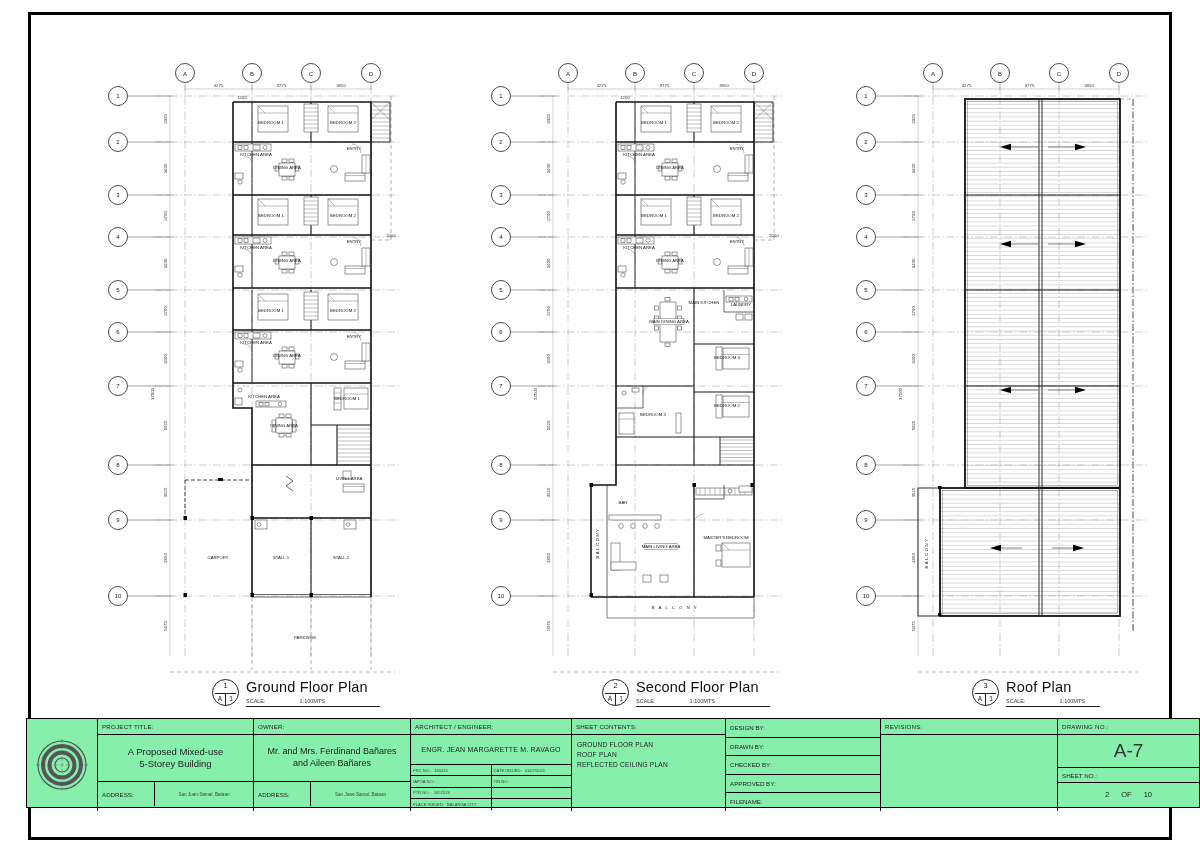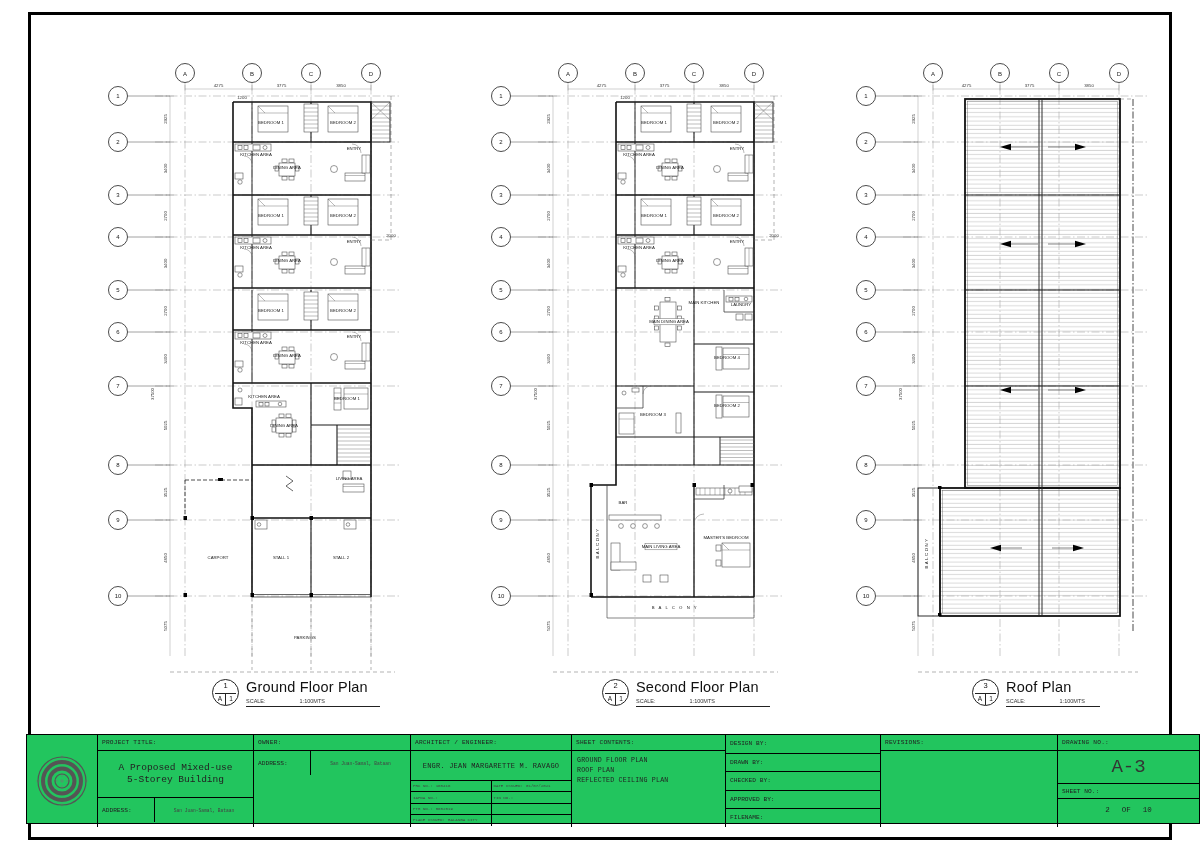--- a/index.html
+++ b/index.html
@@ -36,21 +36,21 @@
   .plan-title{position:absolute;top:679px;display:flex;gap:7px;align-items:flex-start;color:#111;}
   .tcirc{width:25px;height:25px;border:1.2px solid #222;border-radius:50%;position:relative;flex:0 0 auto;background:#fff;}
   .tc-top{position:absolute;top:1px;left:0;right:0;text-align:center;font-size:7.5px;}
   .tc-bot{position:absolute;bottom:0;left:2px;right:2px;height:11px;border-top:1px solid #222;display:flex;}
   .tc-bot span{flex:1;text-align:center;font-size:6.5px;line-height:10px;}
   .tc-bot span:first-child{border-right:1px solid #222;}
   .tt{border-bottom:1px solid #222;padding:0 4px 2px 0;min-width:130px;}
   .tname{font-size:14.5px;letter-spacing:.2px;}
   .tscale{display:flex;gap:34px;font-size:5.5px;margin-top:3px;color:#333;}
   
-  #tblock{position:absolute;left:26px;right:0;bottom:24px;height:88px;border:1.6px solid #000;display:grid;grid-template-columns:70px 156px 157px 161px 154px 155px 177px 1fr;background:#22c55e;font-size:6px;color:#222;font-family:Liberation Mono, monospace;}
+  #tblock{position:absolute;left:26px;right:0;bottom:40px;height:88px;border:1.6px solid #000;display:grid;grid-template-columns:70px 156px 157px 161px 154px 155px 177px 1fr;background:#86efac;font-size:6px;color:#222;}
   .tb-col{border-left:1.2px solid #000;position:relative;min-width:0;}
   .tb-col:first-child{border-left:none;}
   .tb-head{height:15px;border-bottom:1px solid #000;display:flex;align-items:center;padding-left:4px;font-size:6.2px;letter-spacing:.2px;}
   .tb-main{display:flex;flex-direction:column;align-items:center;justify-content:center;border-bottom:1px solid #000;text-align:center;}
   .pt-main{height:46px;font-size:9.5px;line-height:1.25;}
   .ow-main{height:46px;font-size:9px;line-height:1.3;}
   .addr{height:24px;display:flex;align-items:stretch;}
   .addr-lab{width:52px;border-right:1px solid #000;display:flex;align-items:center;padding-left:4px;font-size:6.2px;flex:0 0 auto;}
   .addr-val{flex:1;display:flex;align-items:center;justify-content:center;font-size:4.6px;color:#444;}
   .ar-name{height:29px;font-size:7px;letter-spacing:.2px;}
@@ -632,20 +632,24 @@
         <div>A Proposed Mixed-use</div>
         <div>5-Storey Building</div>
       </div>
       <div class="addr">
         <div class="addr-lab">ADDRESS:</div>
         <div class="addr-val">San Juan-Samal, Bataan</div>
       </div>
     </div>
     <div class="tb-col">
       <div class="tb-head">OWNER:</div>
+      <div class="tb-main ow-main">
+        <div>Mr. and Mrs. Ferdinand Bañares</div>
+        <div>and Aileen Bañares</div>
+      </div>
       <div class="addr">
         <div class="addr-lab">ADDRESS:</div>
         <div class="addr-val">San Juan-Samal, Bataan</div>
       </div>
     </div>
     <div class="tb-col">
       <div class="tb-head">ARCHITECT / ENGINEER:</div>
       <div class="tb-main ar-name">ENGR. JEAN MARGARETTE M. RAVAGO</div>
       <div class="minis">
         <div class="mini">
@@ -697,21 +701,21 @@
       <div class="sig-row">DRAWN BY:</div>
       <div class="sig-row">CHECKED BY:</div>
       <div class="sig-row">APPROVED BY:</div>
       <div class="sig-row">FILENAME:</div>
     </div>
     <div class="tb-col">
       <div class="tb-head">REVISIONS:</div>
     </div>
     <div class="tb-col">
       <div class="tb-head">DRAWING NO.:</div>
-      <div class="dn-val">A-3</div>
+      <div class="dn-val">A-7</div>
       <div class="sn-head">SHEET NO.:</div>
       <div class="sn-val">
         <span>2</span>
           <span>OF</span>
           <span>10</span>
       </div>
     </div>
   </div>
 </div>
 

